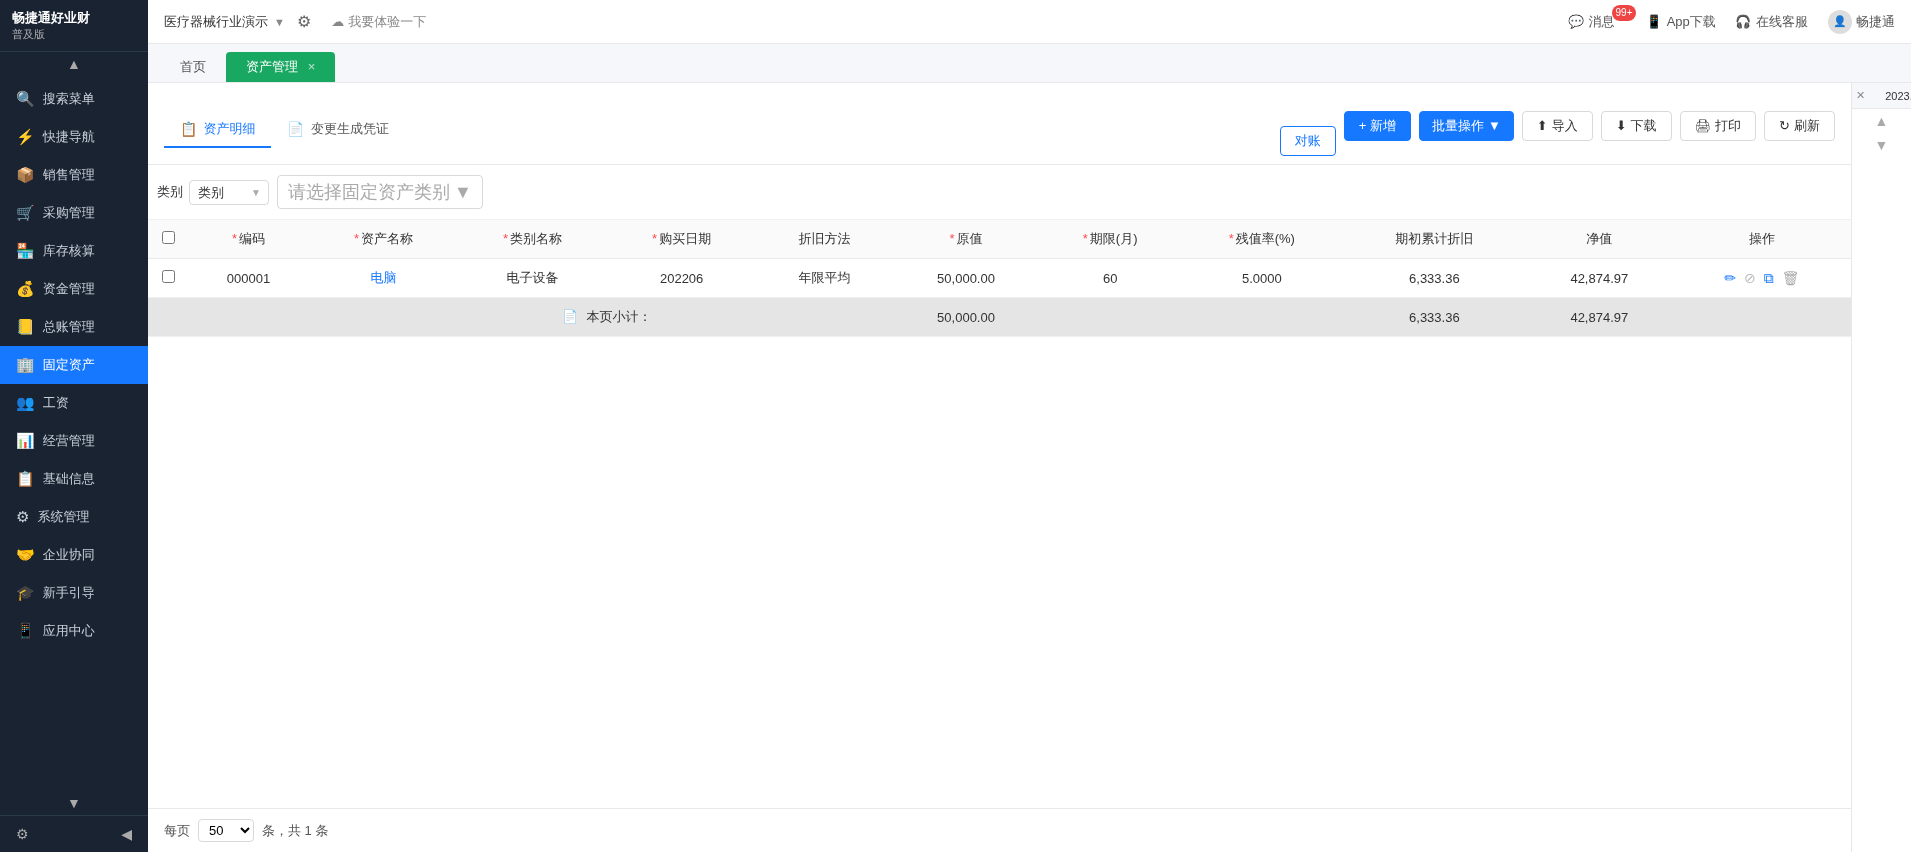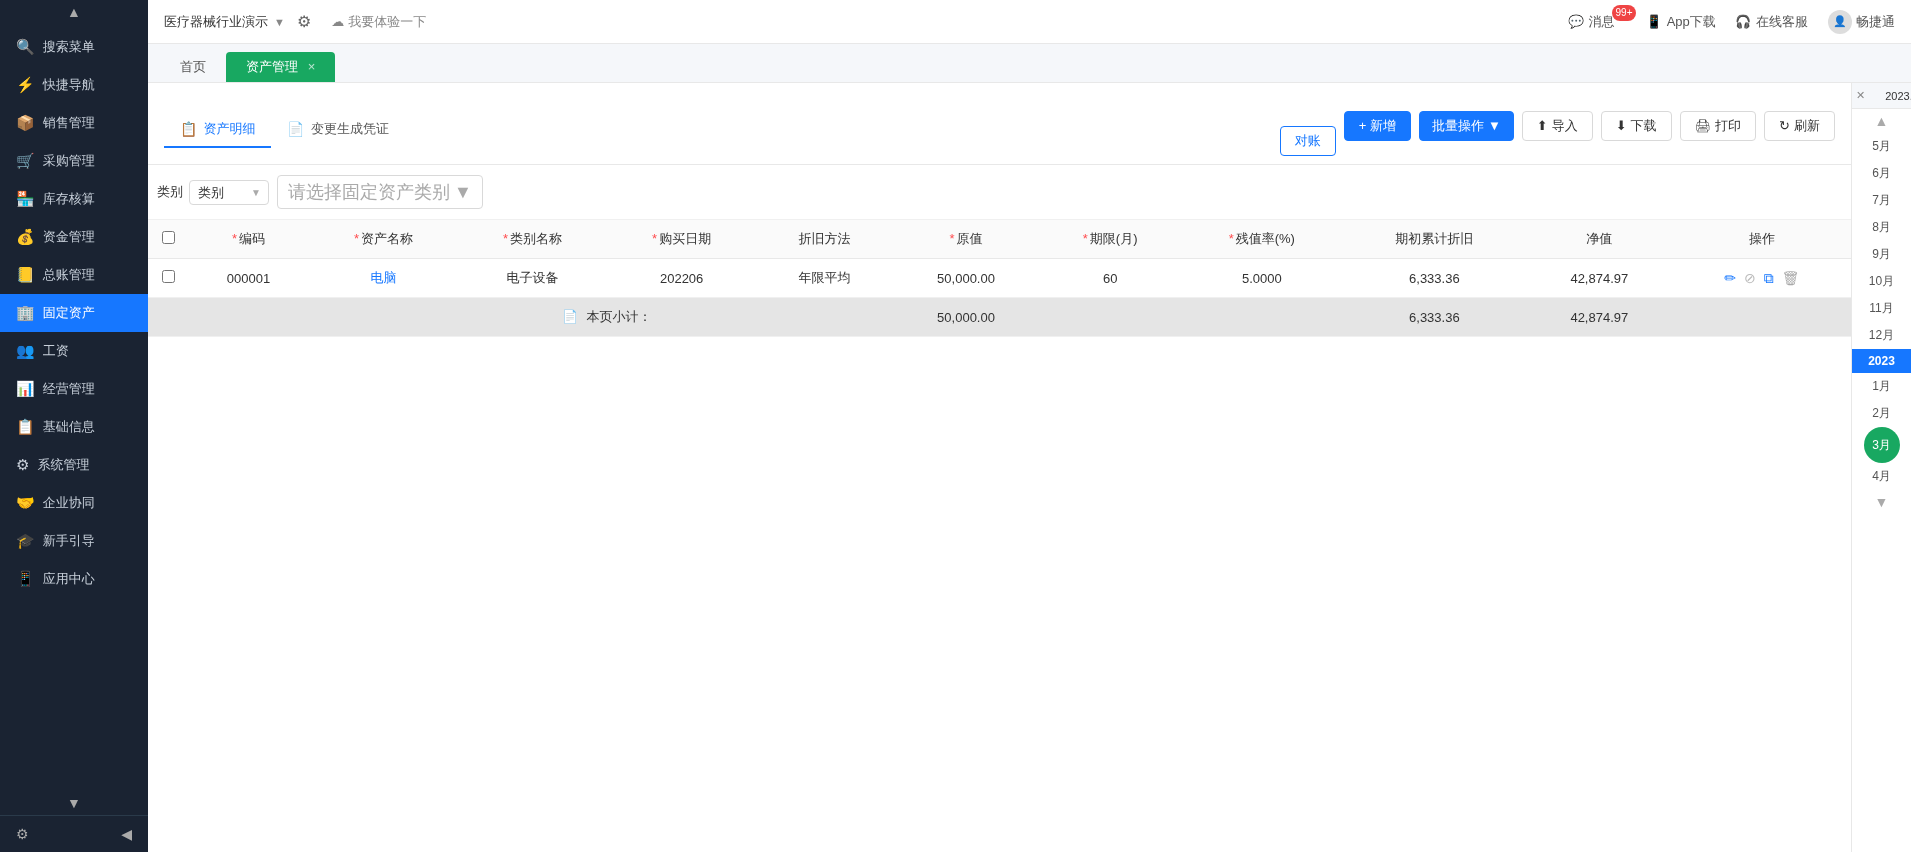--- a/index.html
+++ b/index.html
@@ -427,20 +427,24 @@
       border-radius: 4px;
       padding: 2px 6px;
       font-size: 13px;
       background: #fff;
     }
   </style>
 </head>
 <body>
 
 <div class="sidebar">
+  <div class="sidebar-logo">
+    <div>畅捷通好业财</div>
+    <div class="logo-sub">普及版</div>
+  </div>
 
   <div class="up-arrow">▲</div>
 
   <div class="sidebar-nav">
 
     <div class="nav-item">
       <span class="nav-icon">🔍</span>
       <span>搜索菜单</span>
     </div>
     <div class="nav-item">
@@ -688,45 +692,38 @@
               <td></td>
               <td></td>
               <td>6,333.36</td>
               <td>42,874.97</td>
               <td></td>
             </tr>
           </tbody>
         </table>
       </div>
 
+      <div class="pagination">
+        <span>每页</span>
+        <select class="page-select">
+          <option value="50" selected="">50</option>
+          <option value="10">10</option>
+          <option value="20">20</option>
+          <option value="100">100</option>
+        </select>
+        <span>条，共 1 条</span>
+      </div>
     </div>
 
     <div class="right-panel">
       <div class="right-panel-header">
         <span class="close-icon">✕</span>
         <span style="font-size:11px;margin-left:20px;">2023.03</span>
         <span class="expand-icon">⤢</span>
       </div>
 
       <div class="up-arrow">▲</div>
 
-      <div class="calendar-months">
-        <div class="month-item">5月</div>
-        <div class="month-item">6月</div>
-        <div class="month-item">7月</div>
-        <div class="month-item">8月</div>
-        <div class="month-item">9月</div>
-        <div class="month-item">10月</div>
-        <div class="month-item">11月</div>
-        <div class="month-item">12月</div>
-
-        <div class="month-item current-year-label">2023</div>
-
-        <div class="month-item">1月</div>
-        <div class="month-item">2月</div>
-        <div class="month-item active-month">3月</div>
-        <div class="month-item">4月</div>
-      </div>
 
       <div class="down-arrow">▼</div>
     </div>
   </div>
 </div>
 
 </body></html>

